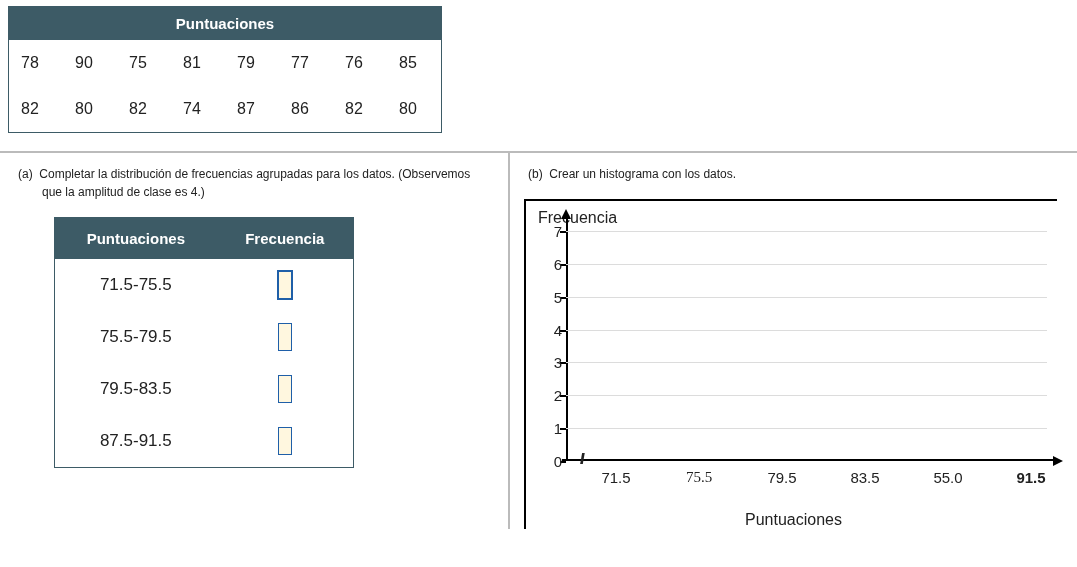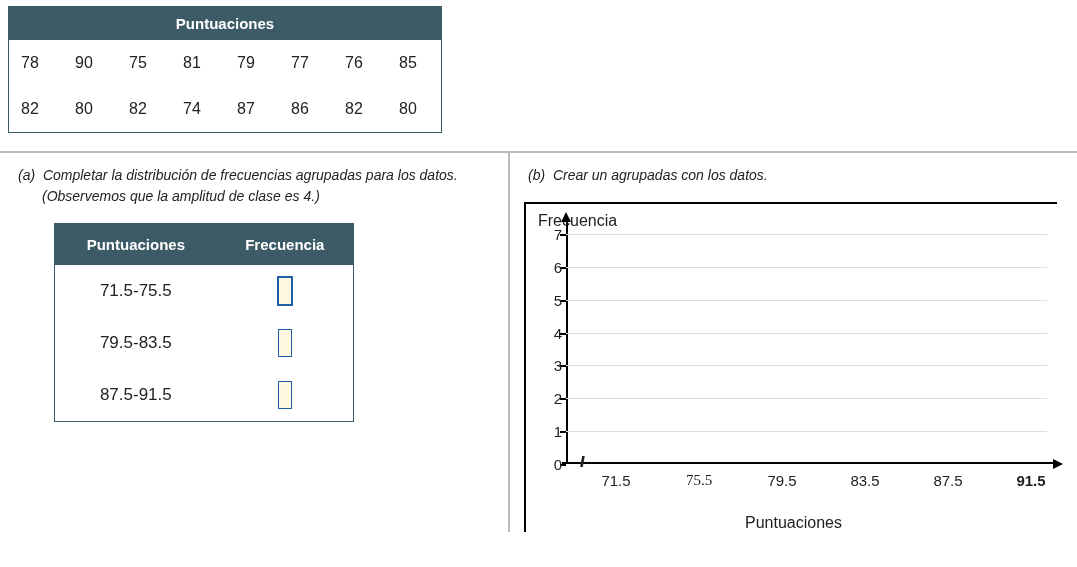--- a/index.html
+++ b/index.html
@@ -34,27 +34,26 @@
     display: flex;
     border-top: 2px solid #bbb;
   }
   .panel {
     flex: 1;
     padding: 12px 20px 0 14px;
     box-sizing: border-box;
   }
   .panel-a { border-right: 2px solid #bbb; max-width: 510px; }
   .panel .prompt {
-    font-size: 14px;
+    font-size: 12px;
     line-height: 1.5;
     margin-bottom: 16px;
     padding-left: 4px;
     text-indent: -24px;
     margin-left: 24px;
-    font-style: italic;
   }
   .freq-table {
     border: 1px solid #3d5b66;
     border-collapse: separate;
     border-spacing: 0;
     margin-left: 40px;
     width: 300px;
   }
   .freq-table thead th {
     background: #3d5b66;
@@ -217,34 +216,38 @@
           <th>Puntuaciones</th>
           <th>Frecuencia</th>
         </tr>
       </thead>
       <tbody>
         <tr>
           <td>71.5-75.5</td>
           <td><span class="freq-input active"></span></td>
         </tr>
         <tr>
+          <td>75.5-79.5</td>
+          <td><span class="freq-input"></span></td>
+        </tr>
+        <tr>
           <td>79.5-83.5</td>
           <td><span class="freq-input"></span></td>
         </tr>
         <tr>
           <td>87.5-91.5</td>
           <td><span class="freq-input"></span></td>
         </tr>
       </tbody>
     </table>
   </div>
 
   <div class="panel">
     <div class="prompt">
-      <span>(b)</span>&nbsp;&nbsp;<span>Crear un agrupadas con los datos.</span>
+      <span>(b)</span>&nbsp;&nbsp;<span>Crear un histograma con los datos.</span>
     </div>
     <div class="chart-box">
       <div class="chart-ylabel">Frecuencia</div>
       <div class="chart-plot" id="plot">
         <div class="y-axis"></div>
         <div class="y-arrow"></div>
         <div class="x-axis"></div>
         <div class="x-arrow"></div>
         <div class="axis-break">//</div>
       <div class="y-tick-mark" style="top: 230px;"></div>
@@ -269,19 +272,19 @@
           <div class="y-tick" style="top: 32.8571px;">6</div>
           <div class="grid-line" style="top: 0px;"></div>
           <div class="y-tick-mark" style="top: 0px;"></div>
           <div class="y-tick" style="top: 0px;">7</div>
         </div>
       <div class="x-ticks" id="xticks">
           <div class="x-tick-label" style="left: 50px;">71.5</div>
           <div class="x-tick-label" style="left: 133px; font-family: Liberation Serif, serif;">75.5</div>
           <div class="x-tick-label" style="left: 216px;">79.5</div>
           <div class="x-tick-label" style="left: 299px;">83.5</div>
-          <div class="x-tick-label" style="left: 382px;">87.5</div>
+          <div class="x-tick-label" style="left: 382px;">55.0</div>
           <div class="x-tick-label" style="left: 465px; font-weight: bold;">91.5</div>
         </div>
       <div class="x-label">Puntuaciones</div>
     </div>
   </div>
 </div>
 
 </body></html>

